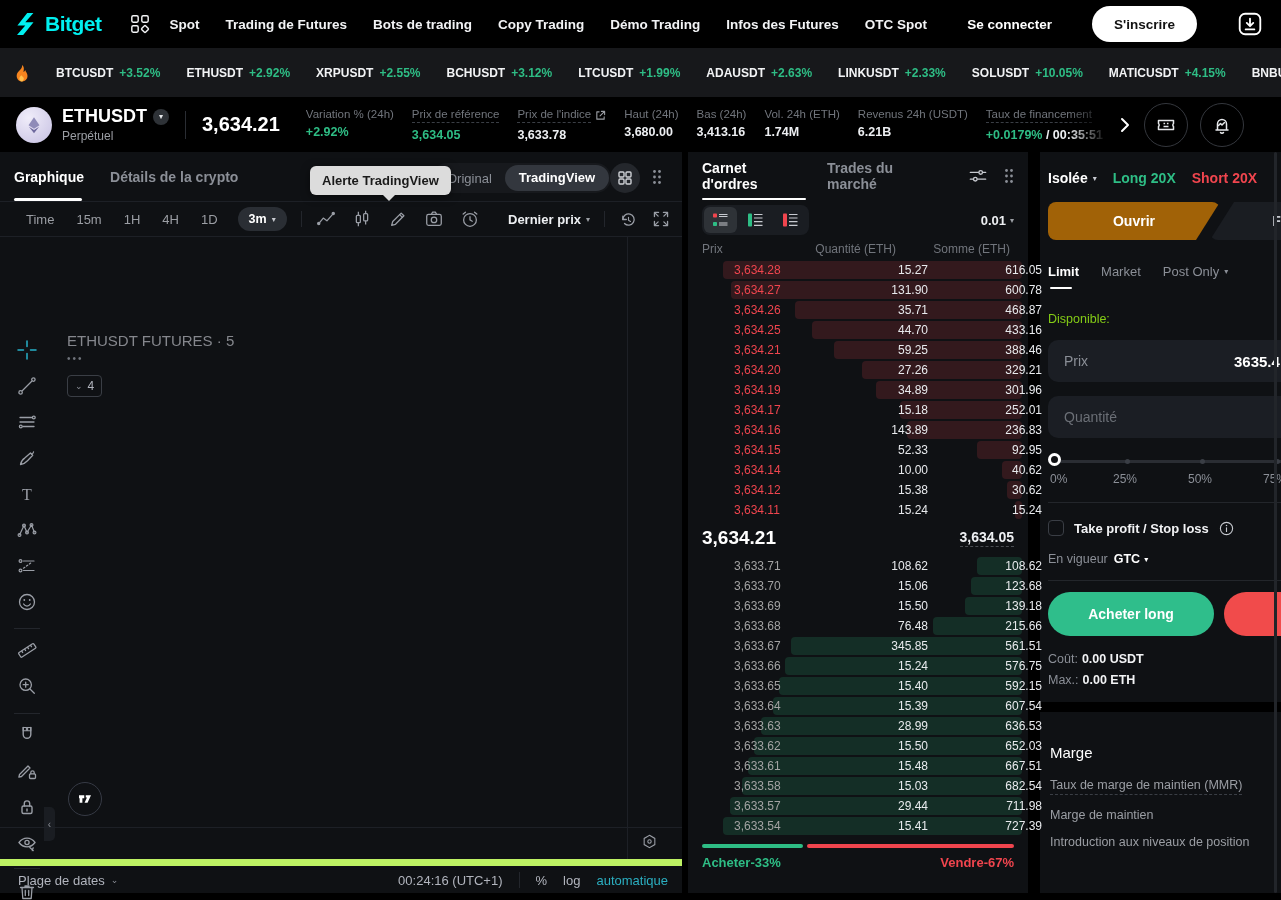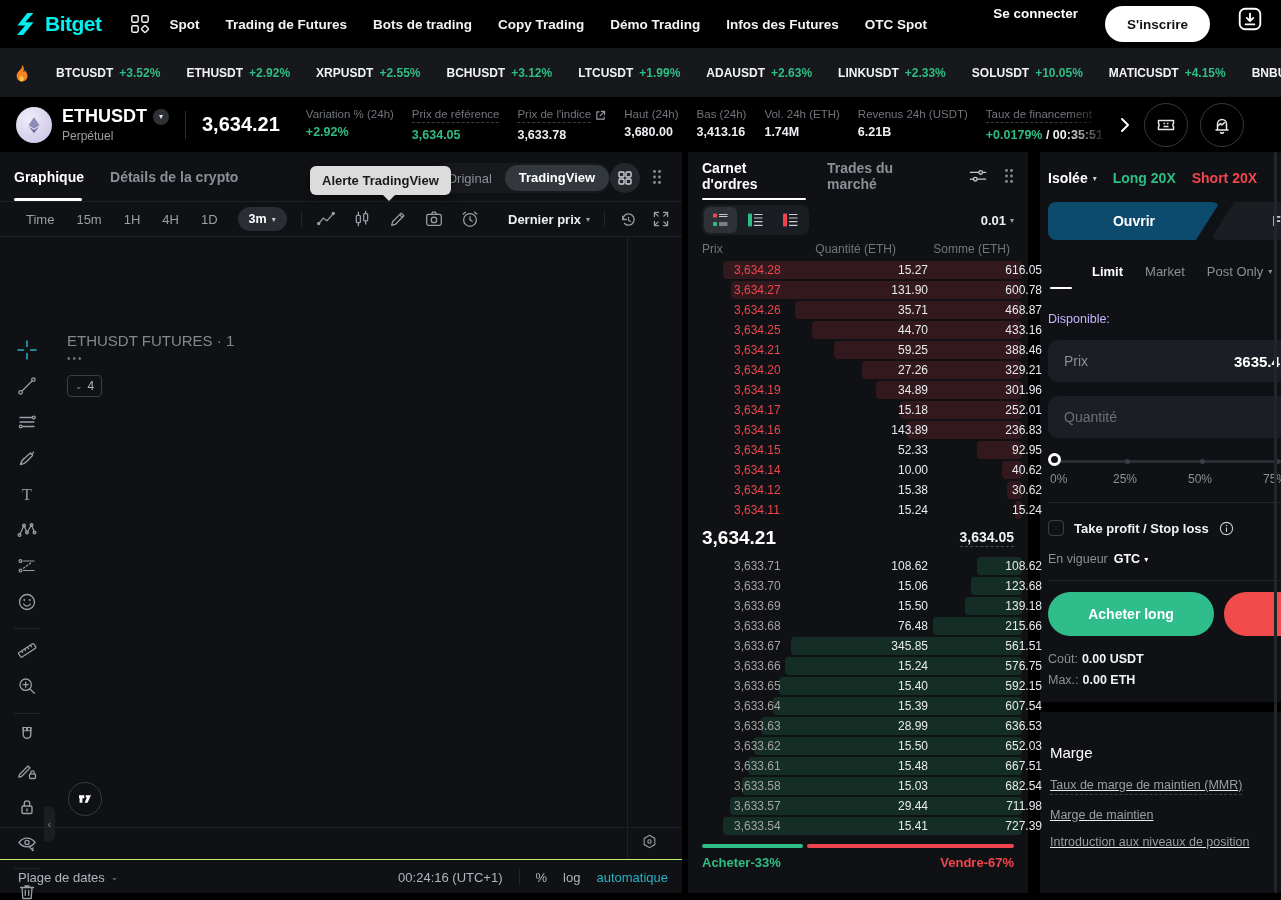--- a/index.html
+++ b/index.html
@@ -8,21 +8,21 @@
   .abs { position:absolute; }
   svg { display:block; }
 
   
   .topnav { position:relative; height:48px; background:#000; display:flex; align-items:center; padding:0 18px 0 14px; }
   .logo { display:flex; align-items:center; gap:7px; margin-right:28px; }
   .logo-text { font-size:21px; font-weight:700; color:#00F0F0; letter-spacing:-0.5px; }
   .apps-icon { margin-right:20px; }
   .nav-menu { display:flex; align-items:center; gap:26px; }
   .nav-item { font-size:13.5px; font-weight:700; color:#F2F3F5; cursor:pointer; white-space:nowrap; }
-  .nav-right { margin-left:auto; display:flex; align-items:flex-start; gap:27px; }
+  .nav-right { margin-left:auto; display:flex; align-items:center; gap:40px; }
   .login-link { font-size:13.5px; font-weight:700; color:#fff; cursor:pointer; }
   .signup-btn { height:36px; border-radius:18px; background:#fff; color:#121212; font-size:13.5px; font-weight:700; padding:0 22px; display:flex; align-items:center; cursor:pointer; }
 
   
   .tickerbar { height:49px; background:#17181B; display:flex; align-items:center; padding:0 14px; gap:26px; overflow:hidden; }
   .tk-item { display:flex; align-items:center; gap:6px; white-space:nowrap; }
   .tk-sym { font-size:12px; font-weight:700; color:#F2F3F5; }
   .tk-chg { font-size:12px; font-weight:700; }
   .tk-chg.up { color:#2EBD85; }
 
@@ -88,21 +88,21 @@
   .canvas-title { position:absolute; left:67px; top:95px; font-size:15px; color:#85878D; }
   .canvas-dots { position:absolute; left:67px; top:116px; font-size:10px; letter-spacing:2px; color:#6F737B; }
   .legend-chip { position:absolute; left:67px; top:138px; height:22px; border:1px solid #3A3E45; border-radius:4px; display:flex; align-items:center; gap:5px; padding:0 7px; color:#B2B5BE; font-size:12px; cursor:pointer; }
   .vaxis-line { position:absolute; left:627px; top:0; width:1px; height:623px; background:#1D2026; }
   .pane-div { position:absolute; left:0; top:590px; width:682px; height:1px; background:#1D2026; }
   .tv-logo { position:absolute; left:68px; top:545px; width:34px; height:34px; border-radius:50%; border:1.5px solid #363A45; display:flex; align-items:center; justify-content:center; cursor:pointer; }
   .pane-gear { position:absolute; left:641px; top:596px; cursor:pointer; }
   .collapse-tab { position:absolute; left:44px; top:570px; width:11px; height:34px; background:#1A1D22; border-radius:0 5px 5px 0; color:#8B8F97; font-size:10px; display:flex; align-items:center; justify-content:center; cursor:pointer; }
 
   
-  .chart-bottombar { position:absolute; left:0; bottom:0; width:682px; height:34px; border-top:1px solid #bef264; display:flex; align-items:center; padding:1px 14px 0 18px; gap:16px; }
+  .chart-bottombar { position:absolute; left:0; bottom:0; width:682px; height:34px; border-top:7px solid #bef264; display:flex; align-items:center; padding:1px 14px 0 18px; gap:16px; }
   .cb-left { display:flex; align-items:center; gap:6px; font-size:13px; color:#B2B5BE; cursor:pointer; }
   .cb-caret { font-size:9px; color:#8B8F97; }
   .cb-clock { margin-left:auto; font-size:13px; color:#B2B5BE; }
   .cb-sep { width:1px; height:16px; background:#23262C; }
   .cb-btn { font-size:13px; color:#B2B5BE; cursor:pointer; }
   .cb-auto { color:#2BAFC1; }
 
   
   .ob-header { position:relative; height:48px; display:flex; align-items:center; padding:0 14px; gap:22px; }
   .ob-tab { font-size:14px; font-weight:700; color:#8B8F97; cursor:pointer; }
@@ -137,28 +137,28 @@
   .rl-buy { color:#2EBD85; }
   .rl-sell { margin-left:auto; color:#F0454E; }
 
   
   .tp-row1 { position:absolute; left:8px; top:18px; display:flex; align-items:center; gap:16px; white-space:nowrap; }
   .margin-mode { font-size:14px; font-weight:700; color:#fff; display:flex; align-items:center; gap:5px; cursor:pointer; }
   .margin-mode .caret { font-size:8px; color:#C7CAD0; }
   .lev-long { font-size:14px; font-weight:700; color:#2EBD85; cursor:pointer; }
   .lev-short { font-size:14px; font-weight:700; color:#F0454E; cursor:pointer; }
   .tp-tabs { position:absolute; left:8px; top:50px; width:340px; height:38px; }
-  .tab-open { position:absolute; left:0; top:0; width:172px; height:38px; background:#0c4a6e; border-radius:8px; clip-path:polygon(0 0, 100% 0, calc(100% - 24px) 100%, 0 100%); color:#fff; font-size:14px; font-weight:700; display:flex; align-items:center; justify-content:center; z-index:2; cursor:pointer; }
+  .tab-open { position:absolute; left:0; top:0; width:172px; height:38px; background:#a16207; border-radius:8px; clip-path:polygon(0 0, 100% 0, calc(100% - 24px) 100%, 0 100%); color:#fff; font-size:14px; font-weight:700; display:flex; align-items:center; justify-content:center; z-index:2; cursor:pointer; }
   .tab-close { position:absolute; left:162px; top:0; width:172px; height:38px; background:#1A1D22; border-radius:8px; clip-path:polygon(24px 0, 100% 0, 100% 100%, 0 100%); color:#C7CAD0; font-size:14px; font-weight:700; display:flex; align-items:center; justify-content:center; cursor:pointer; }
   .order-types { position:absolute; left:8px; top:112px; display:flex; align-items:center; gap:22px; }
   .otype { position:relative; font-size:13px; color:#8B8F97; display:flex; align-items:center; gap:5px; padding-bottom:10px; cursor:pointer; }
   .otype .ot-caret { font-size:8px; color:#8B8F97; }
-  .otype.active .ot-label { color:#fff; font-weight:700;margin-left:44px; }
+  .otype.active .ot-label { color:#fff; font-weight:700; }
   .otype.active::after { content:""; position:absolute; left:2px; bottom:0; width:22px; height:2.5px; background:#fff; border-radius:2px; }
-  .available { position:absolute; left:8px; top:160px; font-size:12.5px; color:#c4b5fd; }
+  .available { position:absolute; left:8px; top:160px; font-size:12.5px; color:#84cc16; }
   .field { position:absolute; left:8px; width:300px; height:42px; background:#1B1E24; border-radius:10px; display:flex; align-items:center; padding:0 16px; cursor:text; }
   .field-label { font-size:14px; color:#8B8F97; }
   .field-value { position:absolute; left:186px; font-size:15px; font-weight:700; color:#fff; white-space:nowrap; }
   .field input { background:transparent; border:none; outline:none; color:#fff; font-size:14px; font-family:inherit; width:100%; }
   .field input::placeholder { color:#6B6F76; }
   .slider-wrap { position:absolute; left:10px; top:308px; width:300px; }
   .slider-track { position:relative; height:3px; background:#2A2D33; border-radius:2px; }
   .slider-dot { position:absolute; top:-1px; width:5px; height:5px; border-radius:50%; background:#3A3E45; }
   .slider-knob { position:absolute; left:-2px; top:-7px; width:13px; height:13px; border-radius:50%; border:3.5px solid #fff; background:#101114; cursor:grab; z-index:2; }
   .slider-ticks { position:relative; margin-top:9px; height:16px; font-size:12px; color:#8B8F97; }
@@ -171,21 +171,21 @@
   .tif-row { position:absolute; left:8px; top:400px; display:flex; align-items:center; gap:6px; font-size:12.5px; }
   .tif-label { color:#8B8F97; }
   .tif-value { color:#fff; font-weight:700; display:flex; align-items:center; gap:4px; cursor:pointer; }
   .tif-value .caret { font-size:8px; }
   .btn-buy { position:absolute; left:8px; top:440px; width:166px; height:44px; border-radius:22px; background:#2FBE8B; color:#fff; font-size:14px; font-weight:700; display:flex; align-items:center; justify-content:center; cursor:pointer; }
   .btn-sell { position:absolute; left:184px; top:440px; width:166px; height:44px; border-radius:22px; background:#F14B4B; color:#fff; font-size:14px; font-weight:700; display:flex; align-items:center; justify-content:center; text-align:center; line-height:17px; cursor:pointer; padding:0 44px; }
   .cost-row { position:absolute; left:8px; font-size:12.5px; color:#8B8F97; }
   .cost-row b { color:#F2F3F5; font-weight:700; margin-left:4px; }
 
   .margin-title { position:absolute; left:10px; top:32px; font-size:15px; font-weight:400; color:#fff; }
-  .margin-links { position:absolute; left:10px; top:66px; display:flex; flex-direction:column; gap:13px;text-decoration:underline; }
+  .margin-links { position:absolute; left:10px; top:66px; display:flex; flex-direction:column; gap:13px; }
   .margin-link { font-size:12.5px; color:#9B9EA4; cursor:pointer; width:fit-content; }
   .margin-link.dashed { border-bottom:1px dashed #3A3E45; padding-bottom:2px; }
 </style>
 </head>
 <body>
 
 <header class="topnav">
   <div class="logo">
     <svg width="24" height="24" viewBox="0 0 24 24">
         <path d="M13.2 1h6.2l-8.1 9.2h8.2L9.2 23H3l8.3-9.4H3.4z" fill="#00F0F0"></path>
@@ -565,21 +565,21 @@
       </span>
     <span class="draw-div" style="top:631px"></span>
     <span class="draw-tb-icon" style="top:644px">
         <svg width="22" height="22" viewBox="0 0 22 22" fill="none" stroke="#9A9EA6" stroke-width="1.3" stroke-linecap="round" stroke-linejoin="round">
           <path d="M4.5 6.5h13M9 6.5V5h4v1.5M6 6.5l.8 11h8.4l.8-11M9.3 9.5v5M12.7 9.5v5"></path>
         </svg>
       </span>
 
     <span class="collapse-tab">‹</span>
 
-    <div class="canvas-title">ETHUSDT FUTURES · 1</div>
+    <div class="canvas-title">ETHUSDT FUTURES · 5</div>
     <div class="canvas-dots">•••</div>
     <div class="legend-chip">
         <span class="cb-caret">⌄</span>
         <span>4</span>
       </div>
     <div class="vaxis-line"></div>
     <div class="pane-div"></div>
     <span class="tv-logo">
       <svg width="18" height="18" viewBox="0 0 24 24" fill="#fff">
           <path d="M4 7h7v4H8.5v6H4.8v-6H4z"></path>

